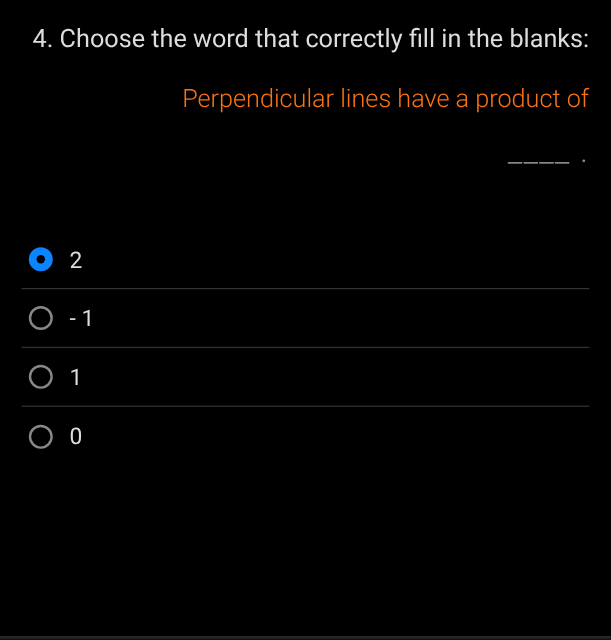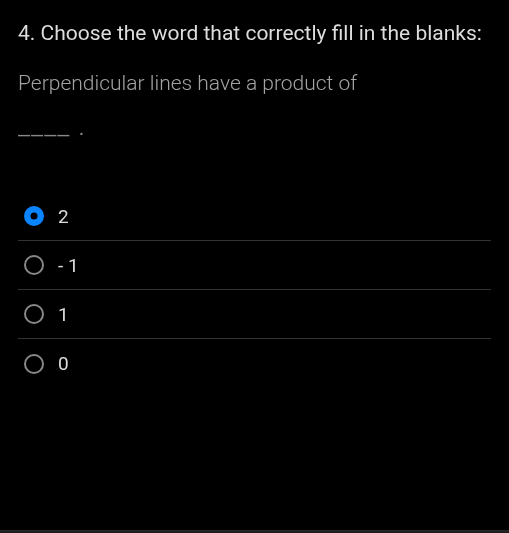--- a/index.html
+++ b/index.html
@@ -1,38 +1,39 @@
 <!DOCTYPE html>
 <html><head>
   <meta charset="utf-8">
   <style>
     * {
       margin: 0;
       padding: 0;
       box-sizing: border-box;
+      text-align: right;
     }
     body {
       background: #000;
       color: #ddd;
       font-family: -apple-system, BlinkMacSystemFont, "Segoe UI", Roboto, Helvetica, Arial, sans-serif;
       font-size: 21px;
       font-weight: 300;
       width: 509px;
       height: 533px;
       padding: 18px 18px 0 18px;
       overflow: hidden;
     }
     .question-header {
       color: #ddd;
       line-height: 1.5;
       margin-bottom: 18px;
       font-weight: 400;
     }
     .question-body {
-      color: #a3a3a3;
+      color: #f97316;
       line-height: 1.5;
       margin-bottom: 10px;
       font-weight: 300;
     }
     .blank-line {
       color: #888;
       letter-spacing: 1px;
       margin-bottom: 40px;
       font-size: 28px;
     }

